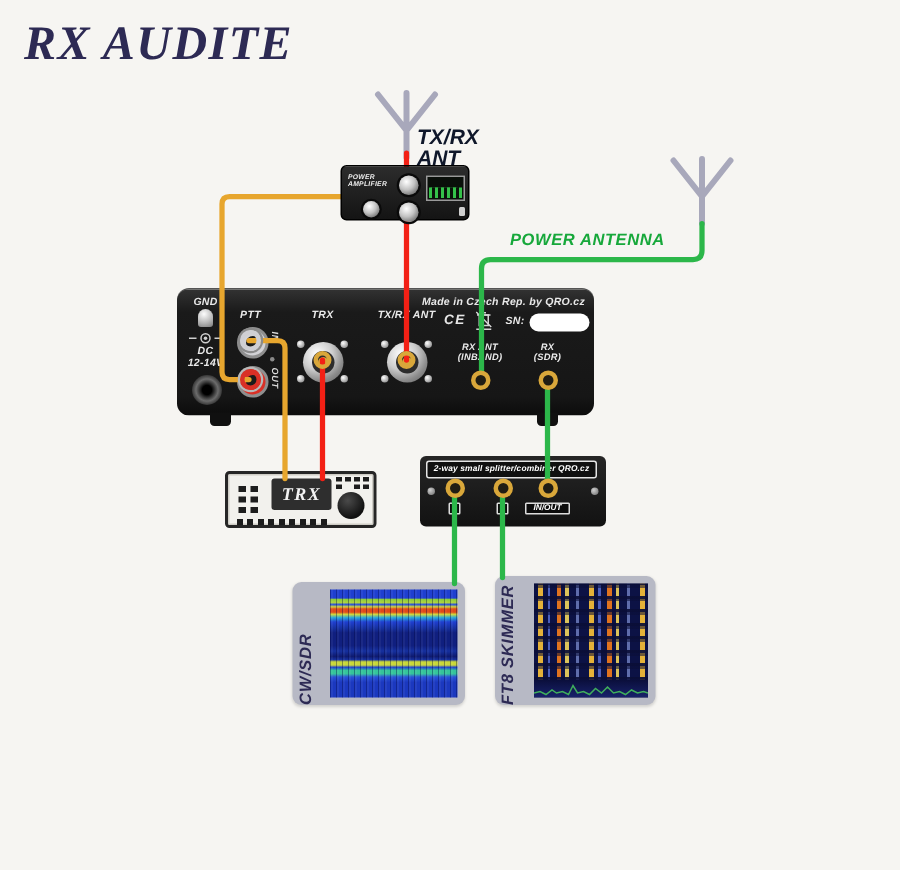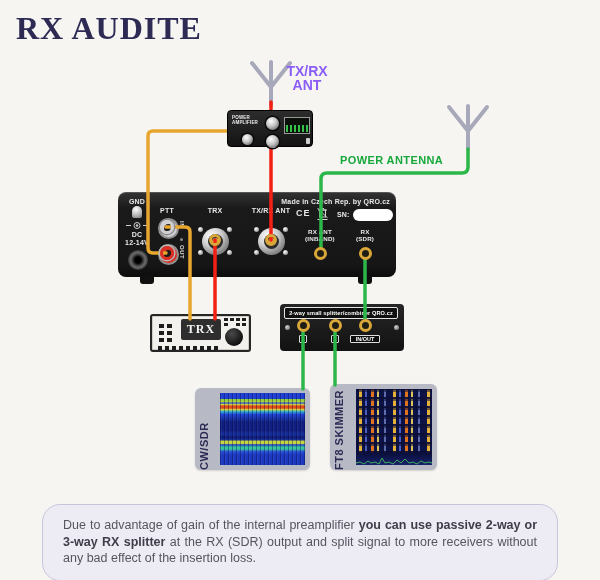--- a/index.html
+++ b/index.html
@@ -1,25 +1,25 @@
 <!DOCTYPE html>
 <html><head>
 <meta charset="utf-8">
 <style>
   html,body{margin:0;padding:0;background:#f6f5f2;}
   .canvas{position:relative;width:600px;height:580px;background:#f6f5f2;overflow:hidden;
-          font-family:"Liberation Sans",sans-serif;}
+          font-family:"Liberation Sans",sans-serif;font-style:italic;}
   .abs{position:absolute;}
 
   
   .page-title{left:16px;top:10px;font-family:"Liberation Serif",serif;font-weight:700;
               font-size:32px;color:#2d2a54;letter-spacing:1px;}
 
   
-  .txrx-ant-label{left:278px;top:64px;width:58px;text-align:center;color:#8b5cf6;
+  .txrx-ant-label{left:278px;top:84px;width:58px;color:#0f172a;
                   font-weight:700;font-size:14px;line-height:14px;}
   .inband-label{left:340px;top:154px;color:#17a83b;font-weight:700;font-size:11px;letter-spacing:.4px;}
 
   
   .main-box{left:118px;top:192px;width:278px;height:85px;border-radius:8px;
             background:linear-gradient(#323232,#1a1a1a 18%,#161616 85%,#0c0c0c);
             border-top:1px solid #555;box-sizing:border-box;}
   .main-box .lbl{position:absolute;color:#e9e9e9;font-size:7px;font-weight:700;text-align:center;line-height:7.5px;letter-spacing:.2px;}
   .foot{width:14px;height:9px;background:#101010;border-radius:0 0 3px 3px;}
   .gnd-post{left:14px;top:13px;width:10px;height:12px;border-radius:5px 5px 2px 2px;
@@ -273,17 +273,14 @@
     <div class="knob" style="left:38px;top:6px;width:13px;height:13px;"></div>
     <div class="knob" style="left:38px;top:24px;width:13px;height:13px;"></div>
     <div class="knob" style="left:14px;top:23px;width:11px;height:11px;"></div>
     <div class="pa-meter">
       <div class="trace"></div>
       <div class="bars"></div>
     </div>
     <div class="pa-glyph"></div>
   </div>
 
-  <div class="abs note">
-    <span>Due to advantage of gain of the internal preamplifier </span><b>you can use passive 2-way or 3-way RX splitter</b><span> at the RX (SDR) output and split signal to more receivers without any bad effect of the insertion loss.</span>
-  </div>
 
 </div>
 
 </body></html>

